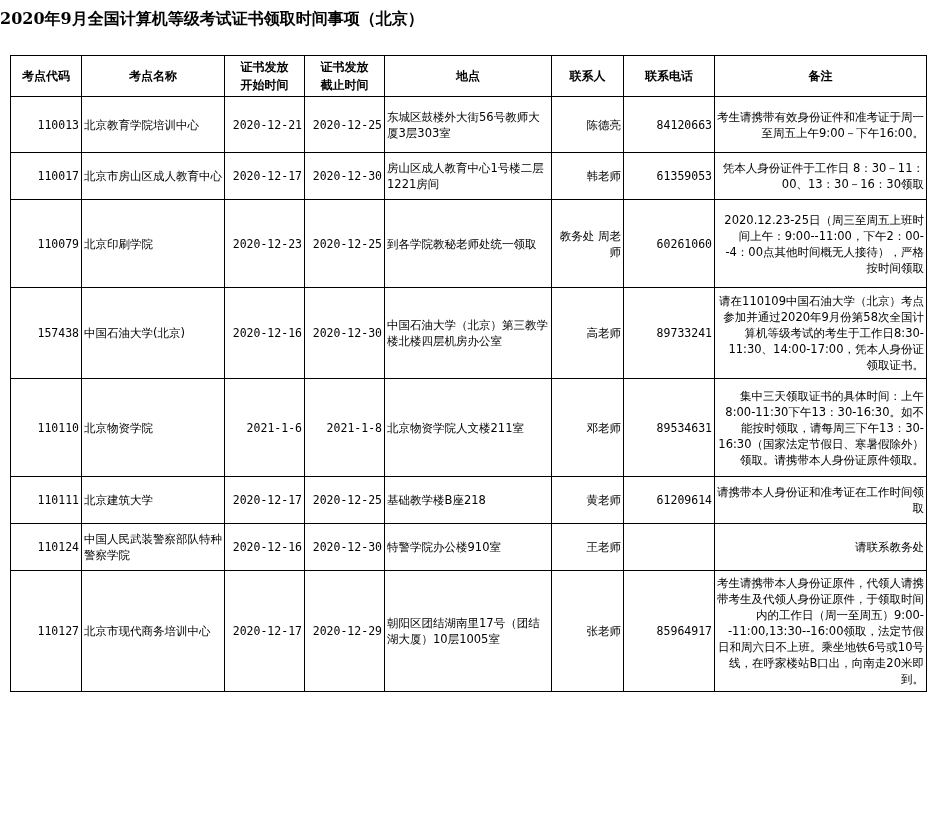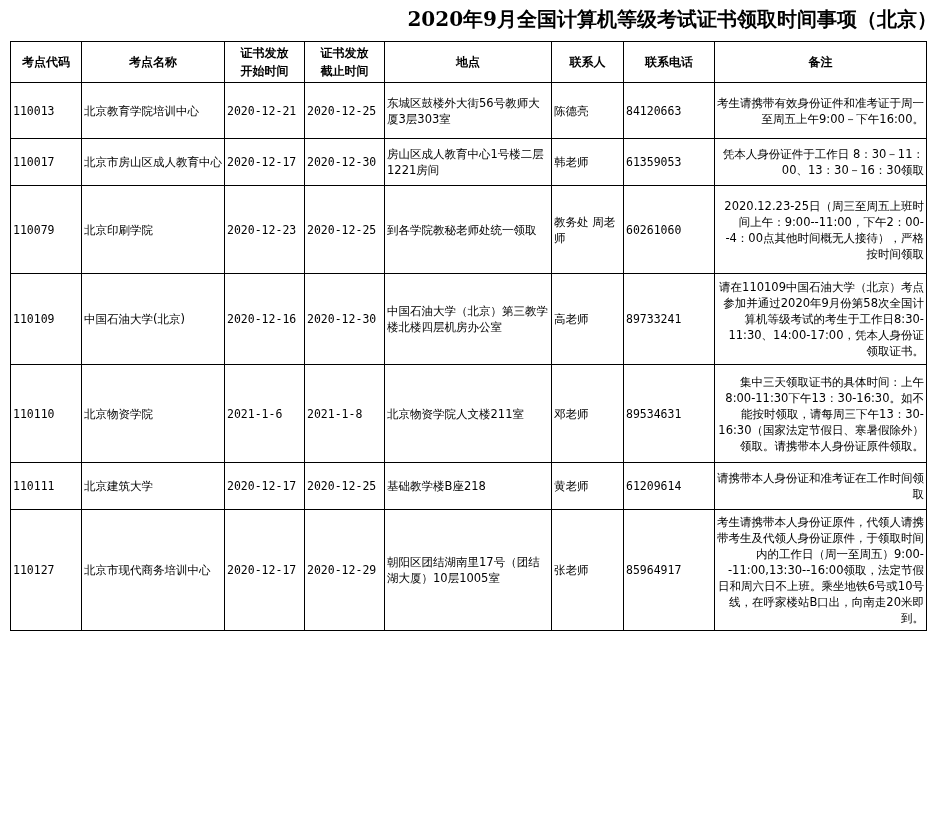--- a/index.html
+++ b/index.html
@@ -1,21 +1,21 @@
 <!DOCTYPE html>
 <html><head>
 <meta charset="utf-8">
 <style>
   html, body { margin: 0; padding: 0; background: #ffffff; }
   body { width: 937px; height: 827px; position: relative; overflow: hidden; font-family: "DejaVu Sans", sans-serif; color: #000; }
-  .title { position: absolute; left: 0; top: 4px; width: 937px; text-align: right; font-family: "DejaVu Serif", serif; font-size: 20px; font-weight: bold; letter-spacing: 0px; line-height: 30px; }
-  table.sheet { position: absolute; left: 10px; top: 41px; border-collapse: collapse; table-layout: fixed; width: 916px; padding-left: 33px; }
+  .title { position: absolute; left: 0; top: 4px; width: 937px; text-align: left; font-family: "DejaVu Serif", serif; font-size: 16px; font-weight: bold; letter-spacing: 0px; line-height: 30px; }
+  table.sheet { position: absolute; left: 10px; top: 55px; border-collapse: collapse; table-layout: fixed; width: 916px; padding-left: 33px; }
   table.sheet td, table.sheet th { border: 1.5px solid #000; padding: 0 2px; font-size: 11.5px; line-height: 16px; vertical-align: middle; overflow: hidden; }
   table.sheet th { font-weight: bold; font-size: 12px; text-align: center; line-height: 18px; }
-  .c { text-align: left; }
+  .c { text-align: right; }
   .l { text-align: left; }
   .note { font-size: 10.5px; line-height: 15.5px; text-align: right; }
   .mono { font-family: "DejaVu Sans Mono", monospace; font-size: 11.5px; }
 </style>
 </head>
 <body>
 
 <div class="title">2020年9月全国计算机等级考试证书领取时间事项（北京）</div>
 
 <table class="sheet">
@@ -66,21 +66,21 @@
       <td class="c mono">110079</td>
       <td class="l">北京印刷学院</td>
       <td class="c mono">2020-12-23</td>
       <td class="c mono">2020-12-25</td>
       <td class="l">到各学院教秘老师处统一领取</td>
       <td class="c">教务处 周老师</td>
       <td class="c mono">60261060</td>
       <td class="note">2020.12.23-25日（周三至周五上班时间上午：9:00--11:00，下午2：00--4：00点其他时间概无人接待），严格按时间领取</td>
     </tr>
     <tr style="height:91px">
-      <td class="c mono">110109</td>
+      <td class="c mono">157438</td>
       <td class="l">中国石油大学(北京)</td>
       <td class="c mono">2020-12-16</td>
       <td class="c mono">2020-12-30</td>
       <td class="l">中国石油大学（北京）第三教学楼北楼四层机房办公室</td>
       <td class="c">高老师</td>
       <td class="c mono">89733241</td>
       <td class="note">请在110109中国石油大学（北京）考点参加并通过2020年9月份第58次全国计算机等级考试的考生于工作日8:30-11:30、14:00-17:00，凭本人身份证领取证书。</td>
     </tr>
     <tr style="height:98px">
       <td class="c mono">110110</td>
@@ -95,20 +95,30 @@
     <tr style="height:47px">
       <td class="c mono">110111</td>
       <td class="l">北京建筑大学</td>
       <td class="c mono">2020-12-17</td>
       <td class="c mono">2020-12-25</td>
       <td class="l">基础教学楼B座218</td>
       <td class="c">黄老师</td>
       <td class="c mono">61209614</td>
       <td class="note">请携带本人身份证和准考证在工作时间领取</td>
     </tr>
+    <tr style="height:47px">
+      <td class="c mono">110124</td>
+      <td class="l">中国人民武装警察部队特种警察学院</td>
+      <td class="c mono">2020-12-16</td>
+      <td class="c mono">2020-12-30</td>
+      <td class="l">特警学院办公楼910室</td>
+      <td class="c">王老师</td>
+      <td class="c mono"></td>
+      <td class="note">请联系教务处</td>
+    </tr>
     <tr style="height:121px">
       <td class="c mono">110127</td>
       <td class="l">北京市现代商务培训中心</td>
       <td class="c mono">2020-12-17</td>
       <td class="c mono">2020-12-29</td>
       <td class="l">朝阳区团结湖南里17号（团结湖大厦）10层1005室</td>
       <td class="c">张老师</td>
       <td class="c mono">85964917</td>
       <td class="note">考生请携带本人身份证原件，代领人请携带考生及代领人身份证原件，于领取时间内的工作日（周一至周五）9:00--11:00,13:30--16:00领取，法定节假日和周六日不上班。乘坐地铁6号或10号线，在呼家楼站B口出，向南走20米即到。</td>
     </tr>

